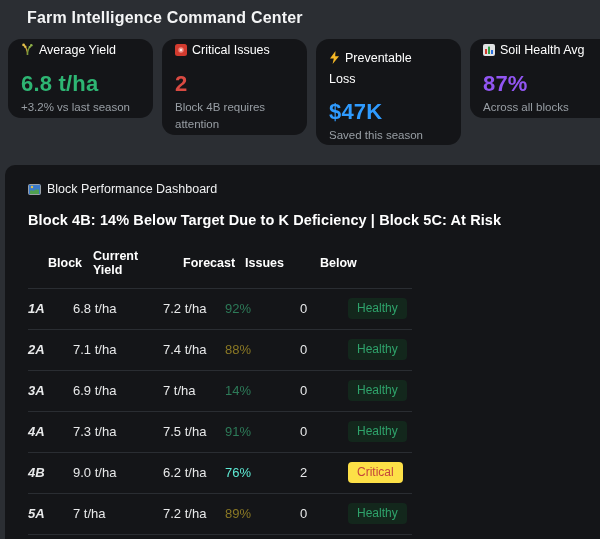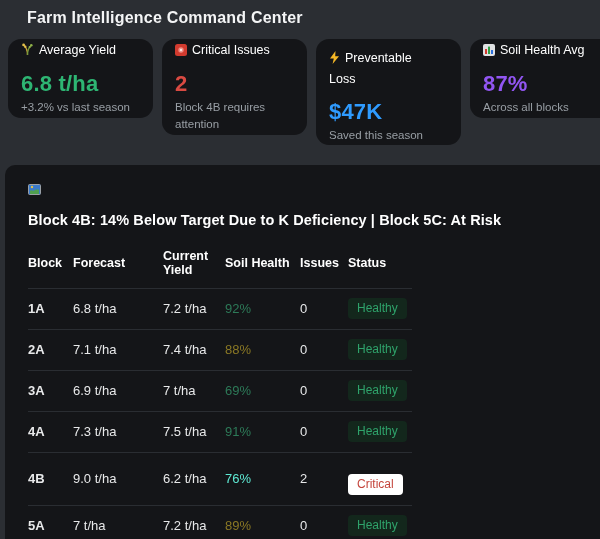--- a/index.html
+++ b/index.html
@@ -32,29 +32,29 @@
   }
   .section-row{font-size:12.5px;color:#f0f1f2;}
   .section-row .icon{display:inline-block;vertical-align:-2px;margin-right:6px;}
   .headline{font-size:14.5px;font-weight:bold;color:#ffffff;margin-top:14px;letter-spacing:.1px;}
   
   .tbl{margin-top:16px;width:384px;}
   .trow{
     display:grid;grid-template-columns:45px 90px 62px 75px 48px 64px;
     align-items:center;border-bottom:1px solid #2a2d32;
   }
-  .th{font-weight:bold;font-size:12.5px;color:#ffffff;padding:5px 0 11px;}
+  .th{font-weight:bold;font-size:12.5px;color:#ffffff;padding:5px 0 11px;margin-left:20px;}
   .td{font-size:13px;color:#e8e9ea;padding:9px 0 10px;}
-  .td.block{font-weight:bold;}
+  .td.block{font-weight:bold;font-style:italic;}
   .soil-good{color:#2d7a58;}
   .soil-warn{color:#8a7824;}
   .soil-bad{color:#5eead4;}
   .badge{display:inline-block;font-size:12px;padding:3px 9px 4px;border-radius:4px;}
   .status-healthy{color:#2fa36b;background:#13271c;}
-  .status-critical{color:#c4453c;background:#ffffff;margin-top:12px;}
+  .status-critical{color:#c4453c;background:#fde047;}
 </style>
 </head>
 <body>
 
 <div class="page-title">Farm Intelligence Command Center</div>
 
 <div class="cards">
 
   <div class="card">
     <div class="card-head"><span class="icon"><svg width="13" height="13" viewBox="0 0 13 13">
@@ -98,32 +98,31 @@
     <div class="card-sub">Across all blocks</div>
   </div>
 
 </div>
 
 <div class="panel">
   <div class="section-row"><span class="icon"><svg width="13" height="11" viewBox="0 0 13 11">
           <rect x="0.5" y="0.5" width="12" height="10" rx="1" fill="#3a79c9" stroke="#9aa0a6"></rect>
           <path d="M2 7 C3 5 5 8 7 6 C9 4 10 7 11 5 V10 H2 Z" fill="#4f9e4f"></path>
           <circle cx="4" cy="3" r="1.2" fill="#e2c044"></circle>
-        </svg></span></div>
+        </svg></span><span>Block Performance Dashboard</span></div>
 
   <div class="headline">Block 4B: 14% Below Target Due to K Deficiency | Block 5C: At Risk</div>
 
   <div class="tbl">
     <div class="trow" id="tbl-head">
         <div class="th">Block</div>
+        <div class="th">Current Yield</div>
         <div class="th">Forecast</div>
-        <div class="th">Current Yield</div>
-        <div class="th">Soil Health</div>
         <div class="th">Issues</div>
-        <div class="th">Status</div>
+        <div class="th">Below</div>
       </div>
     <div id="tbl-body">
         <div class="trow">
           <div class="td block">1A</div>
           <div class="td">6.8 t/ha</div>
           <div class="td">7.2 t/ha</div>
           <div class="td soil-good">92%</div>
           <div class="td">0</div>
           <div class="td"><span class="badge status-healthy">Healthy</span></div>
         </div>
@@ -132,21 +131,21 @@
           <div class="td">7.1 t/ha</div>
           <div class="td">7.4 t/ha</div>
           <div class="td soil-warn">88%</div>
           <div class="td">0</div>
           <div class="td"><span class="badge status-healthy">Healthy</span></div>
         </div>
         <div class="trow">
           <div class="td block">3A</div>
           <div class="td">6.9 t/ha</div>
           <div class="td">7 t/ha</div>
-          <div class="td soil-good">69%</div>
+          <div class="td soil-good">14%</div>
           <div class="td">0</div>
           <div class="td"><span class="badge status-healthy">Healthy</span></div>
         </div>
         <div class="trow">
           <div class="td block">4A</div>
           <div class="td">7.3 t/ha</div>
           <div class="td">7.5 t/ha</div>
           <div class="td soil-good">91%</div>
           <div class="td">0</div>
           <div class="td"><span class="badge status-healthy">Healthy</span></div>

